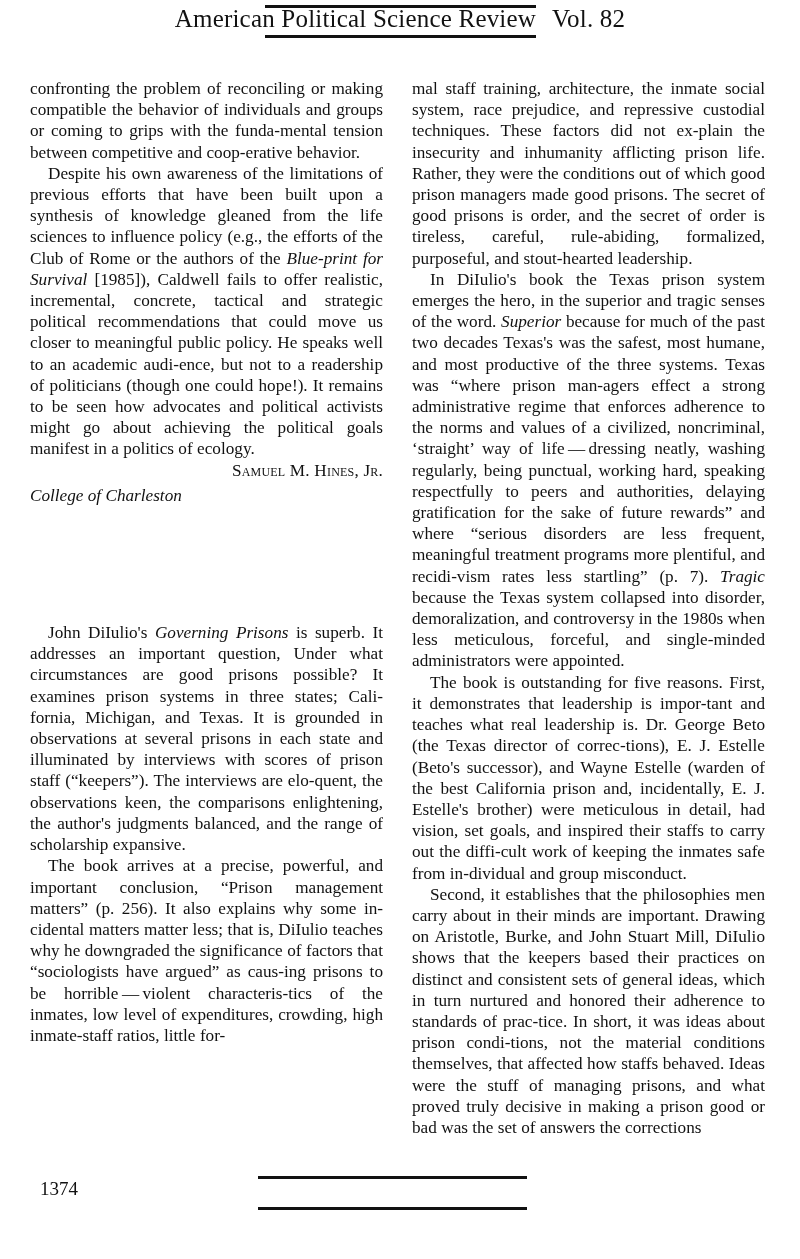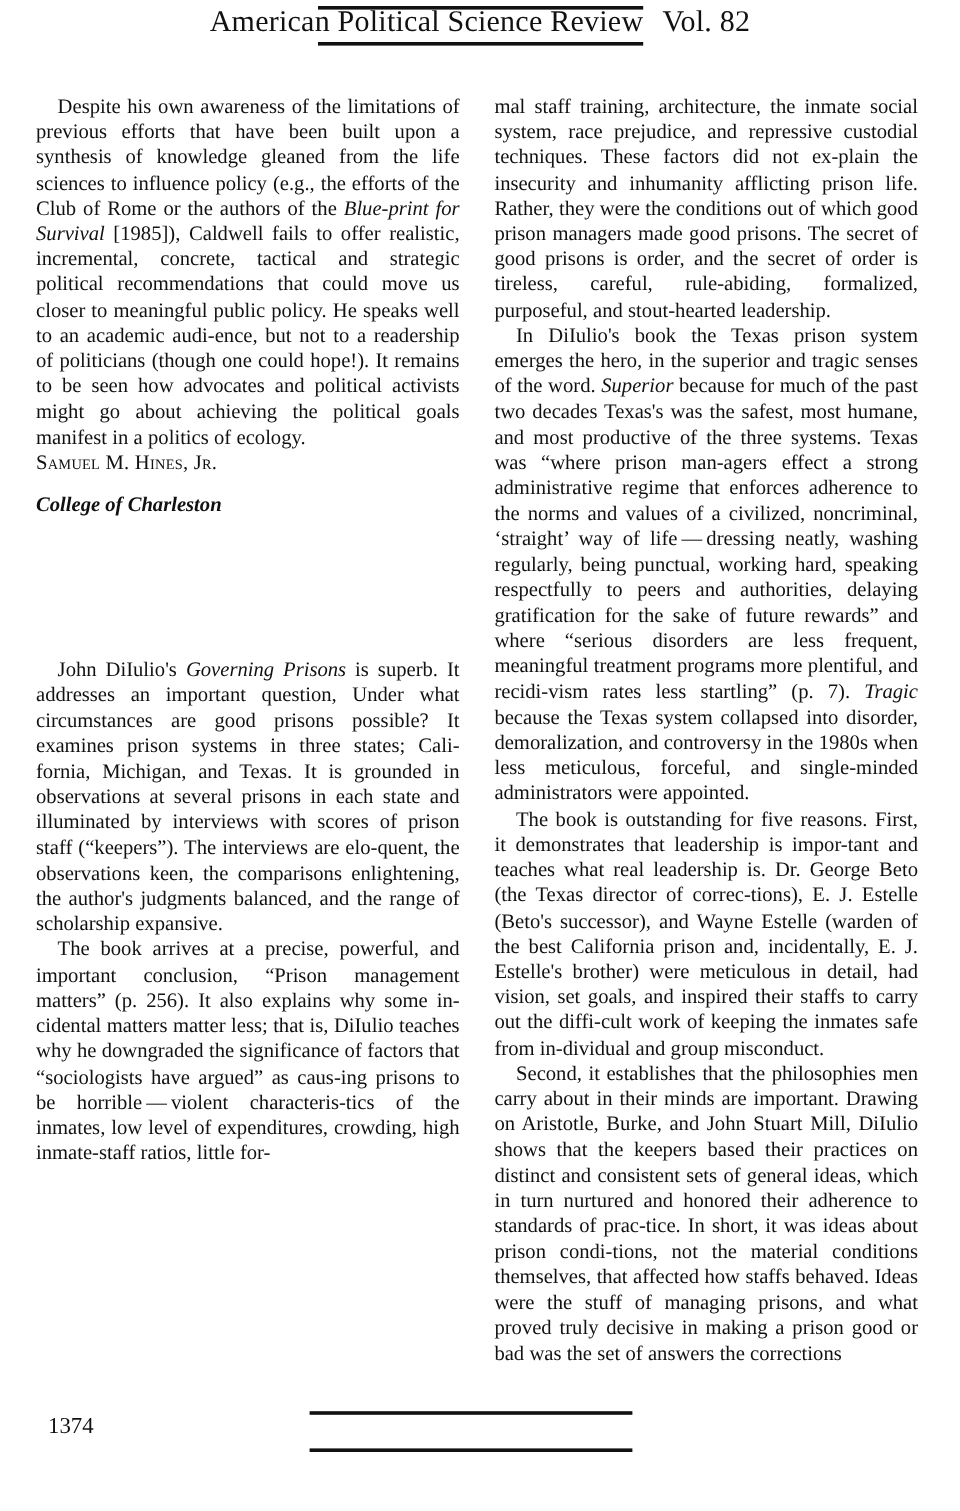--- a/index.html
+++ b/index.html
@@ -90,30 +90,30 @@
     text-align-last: left;
   }
 
   i, em { font-style: italic; }
 
   
   .signature {
     margin-top: 0;
     font-size: 17.2px;
     line-height: 21.2px;
+    text-align: right;
     font-variant: small-caps;
     letter-spacing: 0.2px;
   }
   .affiliation {
-    margin-top: 14px;
+    margin-top: 4px;
     font-size: 17.2px;
     line-height: 21.2px;
     font-style: italic;
     text-align: left;
-    font-weight: bold;
   }
 
   
   .book-heading {
     margin: 0;
     font-size: 17.2px;
     line-height: 21.6px;
     text-align: justify;
     padding-left: 18px;
     text-indent: -18px;
@@ -167,20 +167,21 @@
   <div class="rule-bottom"></div>
   <div class="head-line">
     <span class="head-journal">American Political Science Review</span><span class="head-vol">Vol. 82</span>
   </div>
 </div>
 
 <div class="columns">
 
   <div class="col">
 
+    <p class="body noindent">confronting the problem of reconciling or making compatible the behavior of individuals and groups or coming to grips with the funda-mental tension between competitive and coop-erative behavior.</p>
 
     <p class="body"><span>Despite his own awareness of the limitations of previous efforts that have been built upon a synthesis of knowledge gleaned from the life sciences to influence policy (e.g., the efforts of the Club of Rome or the authors of the </span><i>Blue-print for Survival</i><span> [1985]), Caldwell fails to offer realistic, incremental, concrete, tactical and strategic political recommendations that could move us closer to meaningful public policy. He speaks well to an academic audi-ence, but not to a readership of politicians (though one could hope!). It remains to be seen how advocates and political activists might go about achieving the political goals manifest in a politics of ecology.</span></p>
 
     <div class="signature">Samuel M. Hines, Jr.</div>
 
     <div class="affiliation">College of Charleston</div>
 
     <div class="spacer-before-heading"></div>
 
 

